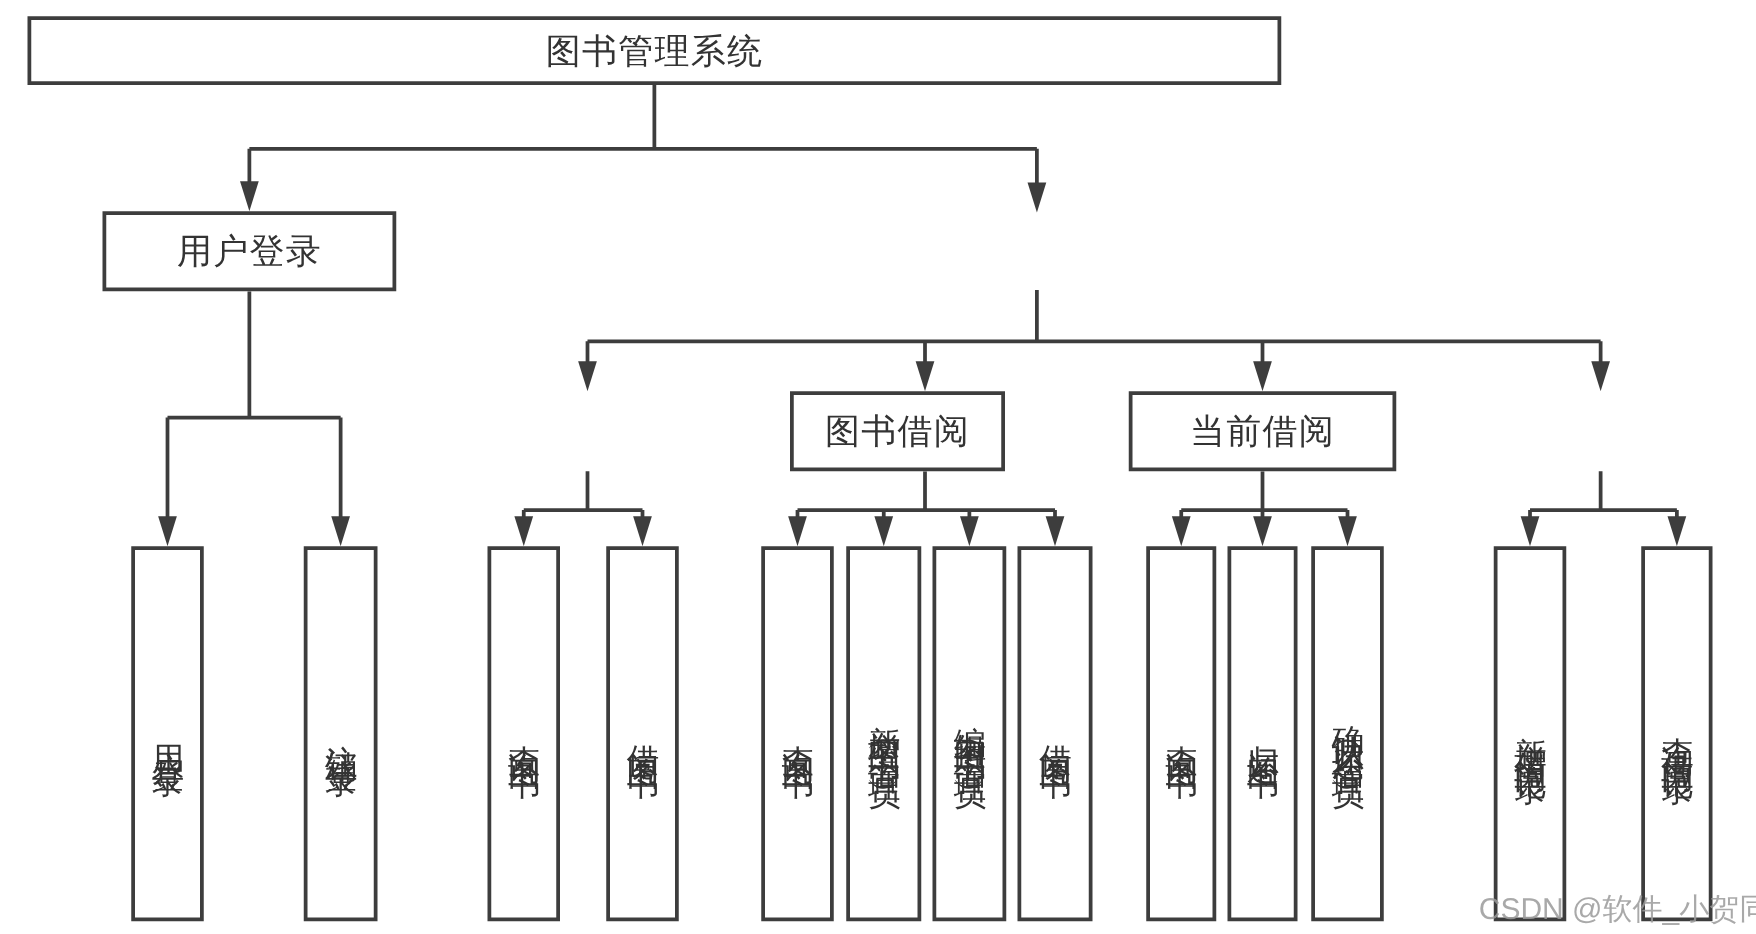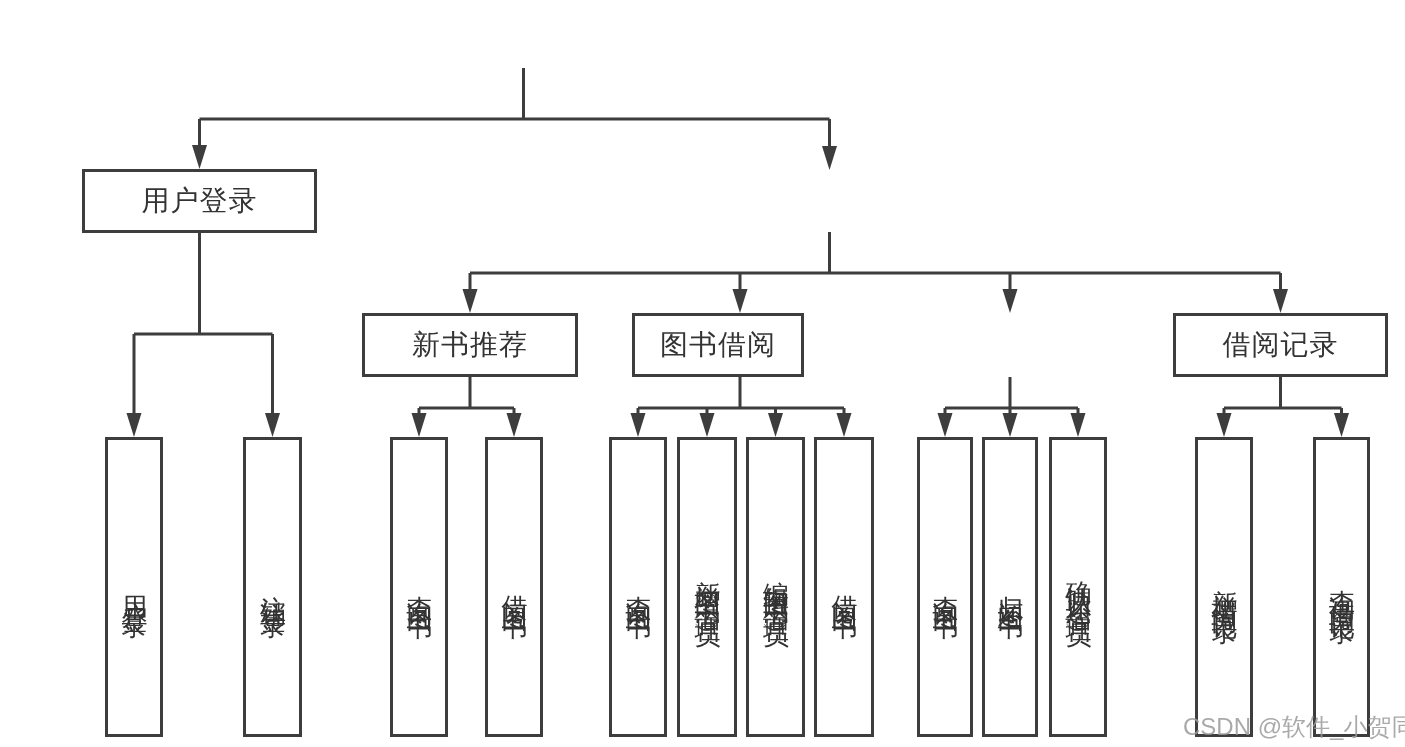--- a/index.html
+++ b/index.html
@@ -95,26 +95,26 @@
       </g>
 
       <g>
         <path fill="none" d="M1280.5,377 L1280.5,408 M1224,408 L1341.5,408 M1224,408 L1224,415 M1341.5,408 L1341.5,415"></path>
         <polygon stroke="none" points="1216.5,413 1231.5,413 1224,437"></polygon>
         <polygon stroke="none" points="1334,413 1349,413 1341.5,437"></polygon>
       </g>
     </g>
   </svg>
 
+  <div class="node h" style="left:22px;top:13px;width:1003px;height:55px">图书管理系统</div>
 
   <div class="node h" style="left:82px;top:169px;width:235px;height:64px">用户登录</div>
 
-  <div class="node h" style="left:362px;top:313px;width:216px;height:64px">新书推荐</div>
   <div class="node h" style="left:632px;top:313px;width:172px;height:64px">图书借阅</div>
-  <div class="node h" style="left:1173px;top:313px;width:215px;height:64px">借阅记录</div>
+  <div class="node h" style="left:903px;top:313px;width:214px;height:64px">当前借阅</div>
 
   <div class="node v" style="left:105px;top:437px;width:58px;height:300px">用户登录</div>
   <div class="node v" style="left:243px;top:437px;width:59px;height:300px">注销登录</div>
 
   <div class="node v" style="left:390px;top:437px;width:58px;height:300px">查询图书</div>
   <div class="node v" style="left:485px;top:437px;width:58px;height:300px">借阅图书</div>
 
   <div class="node v" style="left:609px;top:437px;width:58px;height:300px">查询图书</div>
   <div class="node v" style="left:677px;top:437px;width:60px;height:300px">新增图书（管理员）</div>
   <div class="node v" style="left:746px;top:437px;width:59px;height:300px">编辑图书（管理员）</div>

